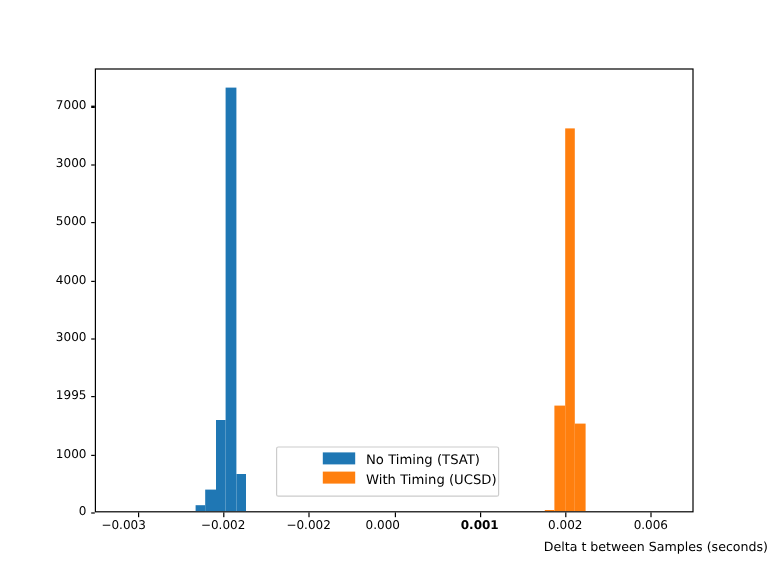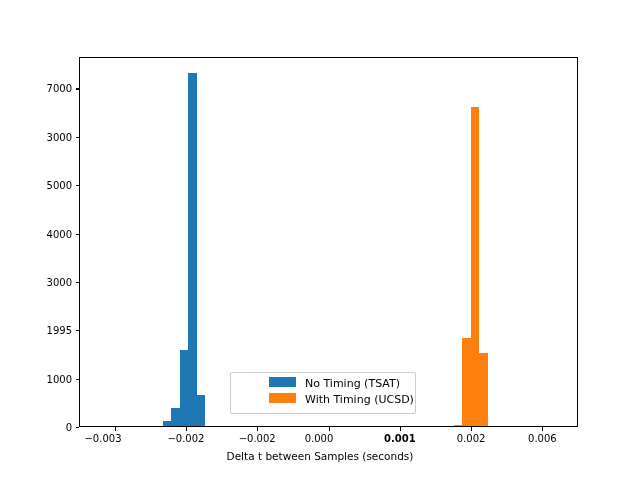--- a/index.html
+++ b/index.html
@@ -76,21 +76,21 @@
     color: #000000;
     text-align: right;
     white-space: nowrap;
     transform: translateY(-50%);
   }
   #xlabel {
     position: absolute;
     left: 0;
     top: 450px;
     width: 640px;
-    text-align: center;
+    text-align: right;
     font-size: 10.5px;
     color: #000000;
   }
   
   #legend {
     position: absolute;
     left: 230px;
     top: 372px;
     width: 186px;
     border: 1px solid #cccccc;

